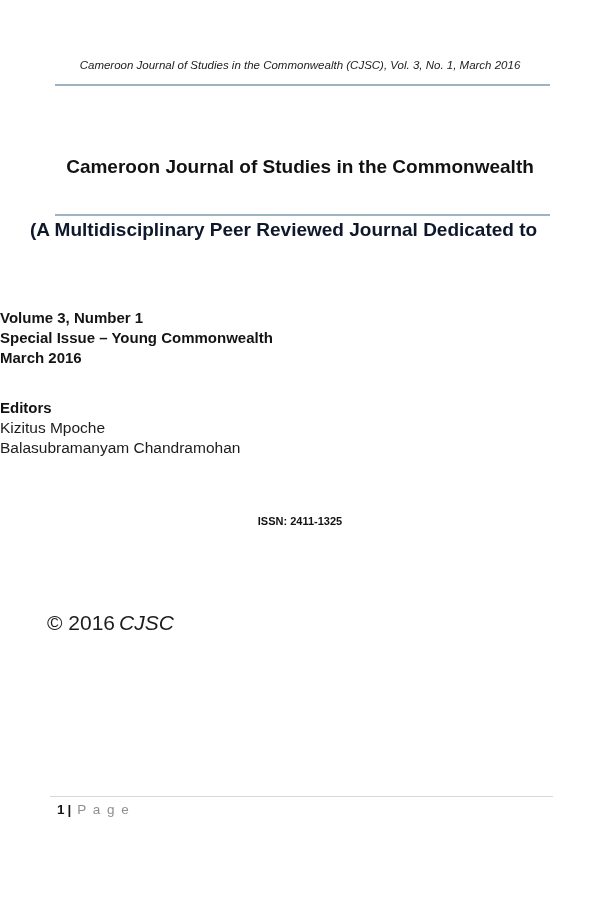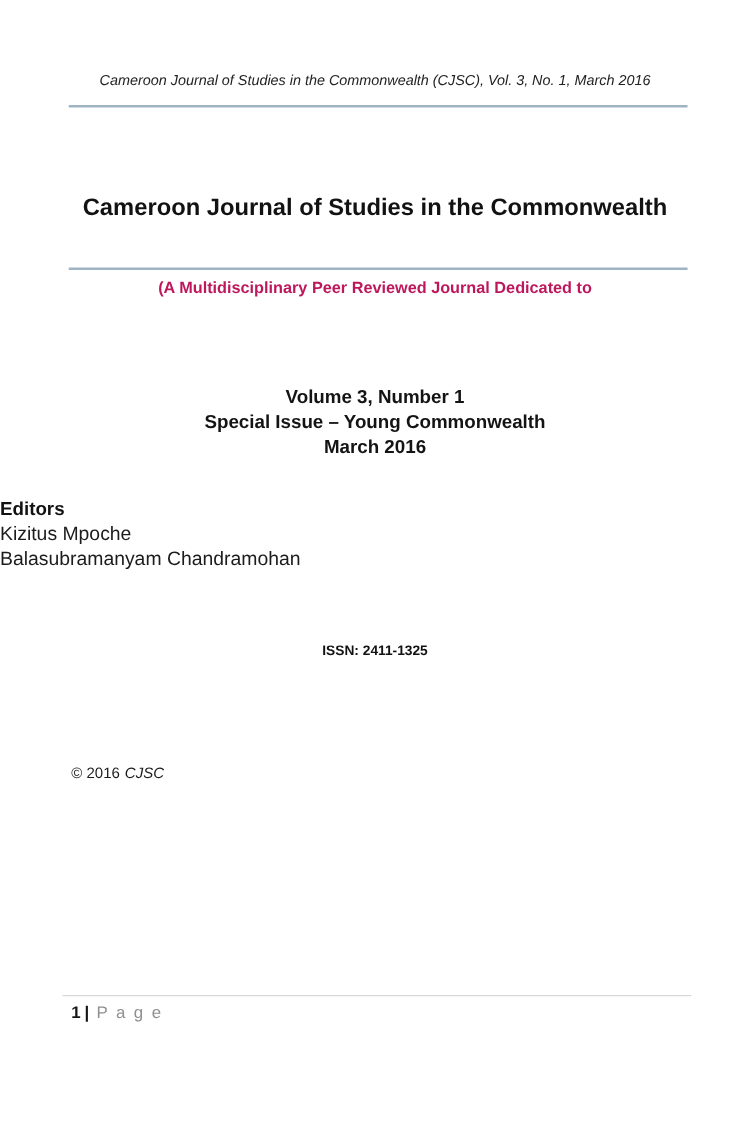--- a/index.html
+++ b/index.html
@@ -35,30 +35,29 @@
     top: 153px; left: 30px; right: 30px;
     text-align: center;
     font-weight: bold;
     font-size: 19px;
     line-height: 27px;
     color: #121212;
   }
   .subtitle-block {
     position: absolute;
     top: 219px; left: 30px; right: 30px;
-    text-align: center;
     font-weight: bold;
-    font-size: 13px;
+    font-size: 19px;
     line-height: 21px;
-    color: #be185d;
+    color: #0f172a;
   }
   .issue-block {
     position: absolute;
     top: 308px; left: 0; right: 0;
-    text-align: center;
+    text-align: left;
     font-weight: bold;
     font-size: 15px;
     line-height: 20px;
     color: #141414;
   }
   .editors-block {
     position: absolute;
     top: 398px; left: 0; right: 0;
     text-align: left;
     font-size: 15.5px;
@@ -69,22 +68,22 @@
   .issn-line {
     position: absolute;
     top: 515px; left: 0; right: 0;
     text-align: center;
     font-weight: bold;
     font-size: 11px;
     color: #121212;
   }
   .copyright-line {
     position: absolute;
-    top: 611px; left: 57px;
-    font-size: 12px;
+    top: 611px; left: 47px;
+    font-size: 21px;
     color: #1c1c1c;
   }
   .copyright-org { font-style: italic; margin-left: 4px; }
   .footer-rule {
     position: absolute;
     top: 796px; left: 50px;
     width: 503px; height: 1px;
     background: #d8d8d8;
   }
   .footer-line {

